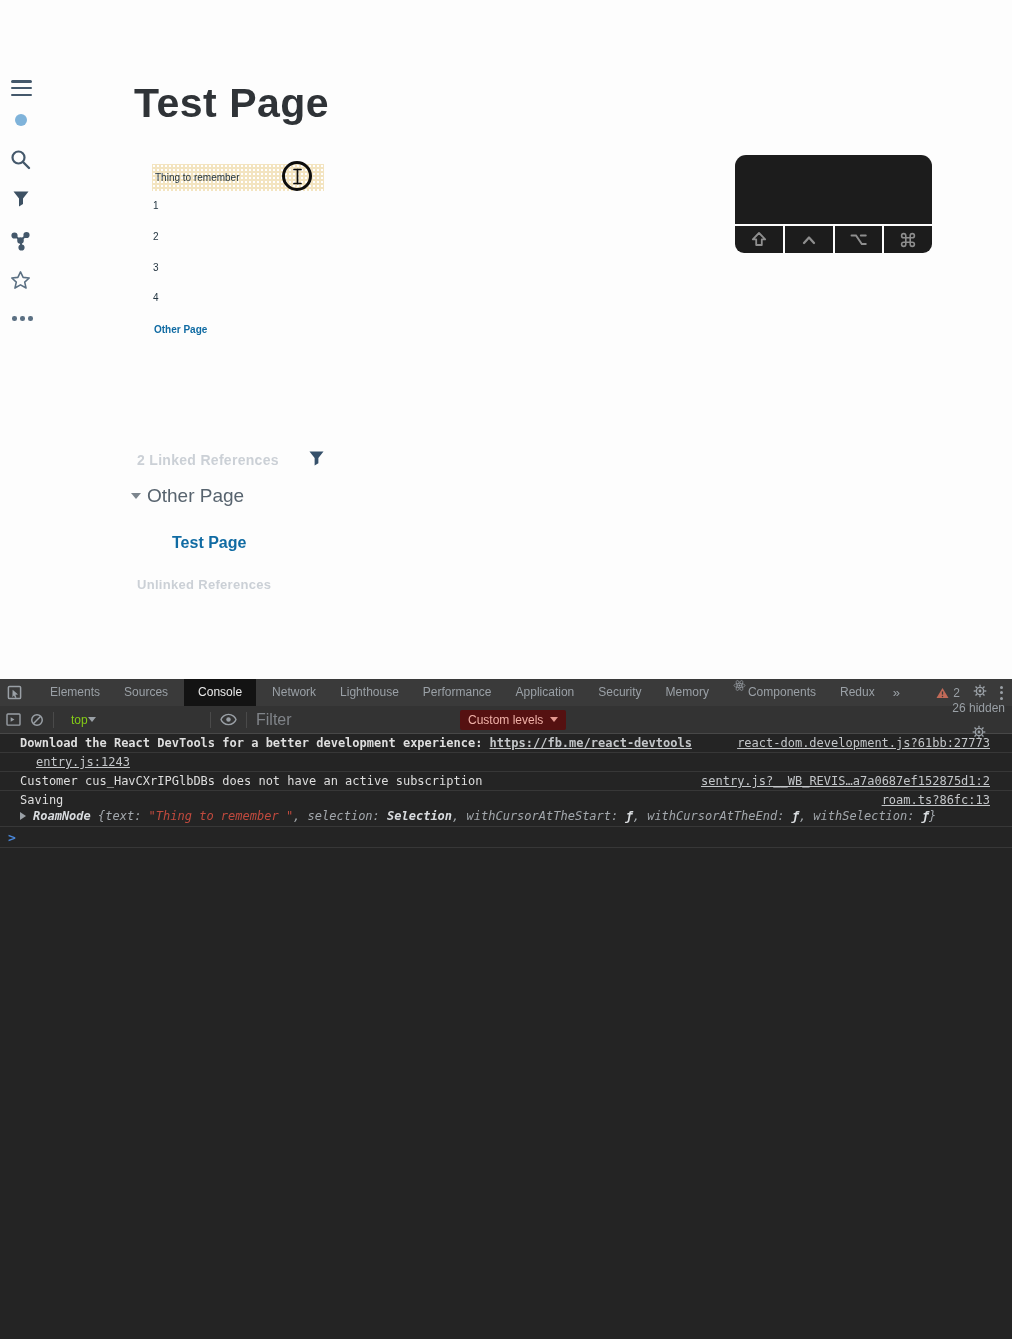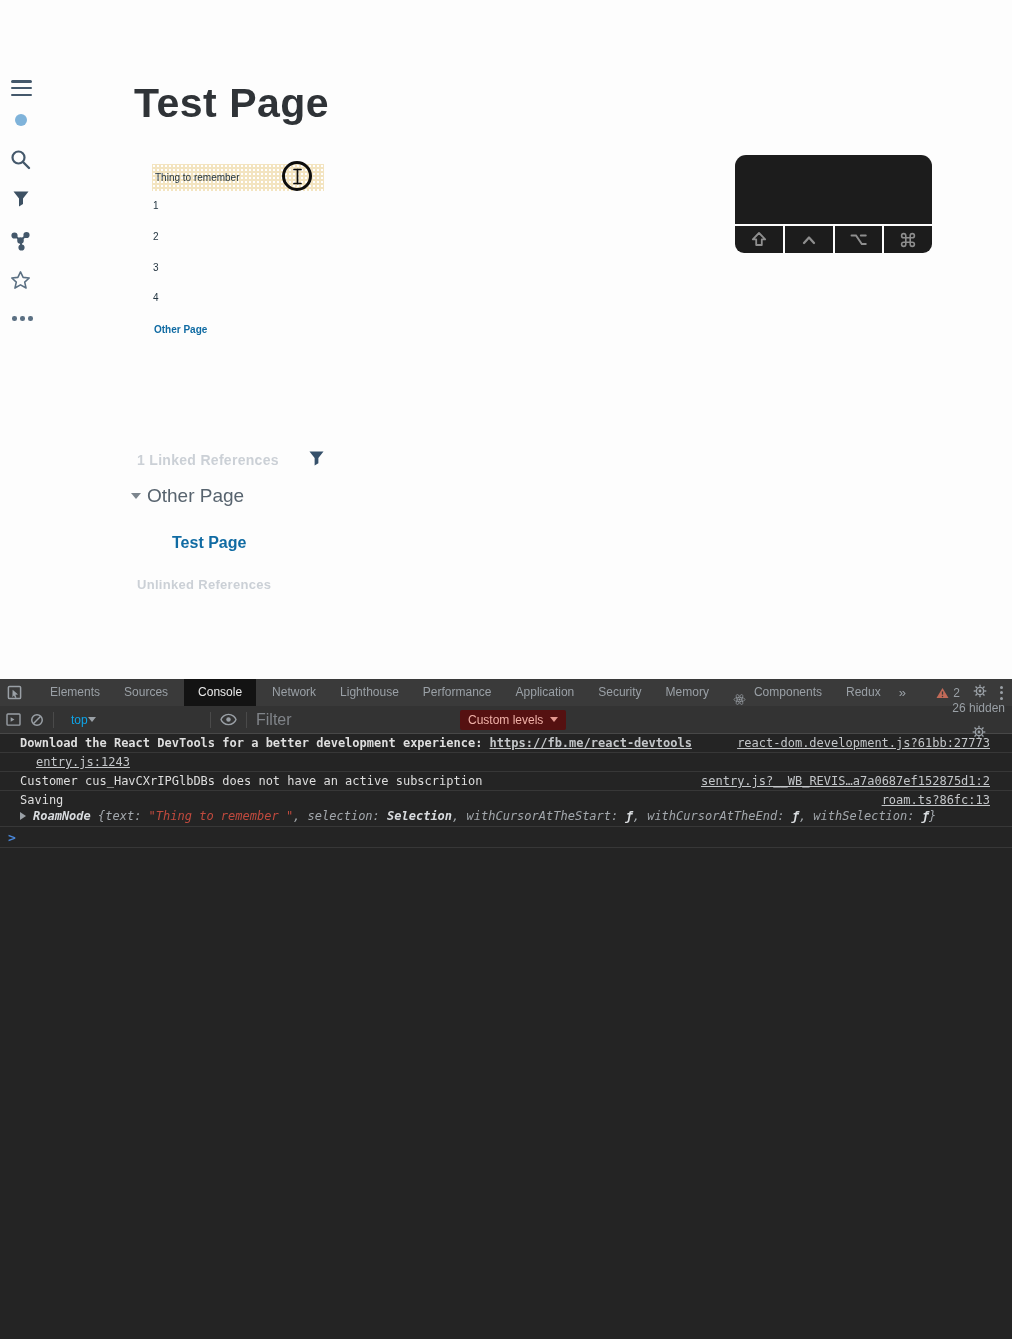--- a/index.html
+++ b/index.html
@@ -51,32 +51,32 @@
   .kc-key:first-child { border-bottom-left-radius:9px; }
   .kc-key:last-child { border-bottom-right-radius:9px; }
 
   
   .devtools { position:absolute; left:0; top:679px; width:1012px; height:660px; background:#242424;
     font-family:"Liberation Sans",sans-serif; }
   .dt-tabbar { height:27px; background:#3a3a3a; display:flex; align-items:center; font-size:12px; color:#9aa0a6; }
   .dt-inspect { margin:0 16px 0 7px; display:flex; }
   .dt-tab { padding:0 5px; margin:0 7px; height:27px; line-height:27px; white-space:nowrap; cursor:pointer; }
   .dt-tab.selected { background:#131313; color:#eaeaea; padding:0 14px; margin:0 4px; }
-  .dt-tab.with-icon { display:flex; align-items:flex-end; gap:8px; }
+  .dt-tab.with-icon { display:flex; align-items:flex-start; gap:2px; }
   .dt-more { margin:0 6px; font-size:13px; cursor:pointer; }
   .dt-right { margin-left:auto; display:flex; align-items:center; gap:13px; margin-right:9px; }
   .warn { display:flex; align-items:center; gap:4px; cursor:pointer; }
   .vdots { display:flex; flex-direction:column; gap:2.5px; cursor:pointer; }
   .vdots i { width:3px; height:3px; border-radius:50%; background:#9aa0a6; }
 
   .dt-toolbar { height:28px; background:#333333; display:flex; align-items:center; gap:9px;
     border-bottom:1px solid #484848; padding-left:6px; font-size:12px; color:#9aa0a6; }
   .vdiv { width:1px; height:16px; background:#4a4a4a; }
   .ctx { width:138px; display:flex; align-items:center; padding:0 6px 0 8px;
-    color:#0ea5e9; cursor:pointer; }
+    color:#84cc16; cursor:pointer; }
   .caret-down { width:0; height:0; border-left:4px solid transparent; border-right:4px solid transparent;
     border-top:5px solid #9aa0a6; }
   .dt-filter { width:195px; background:transparent; border:none; outline:none; color:#d0d0d0;
     font-size:16px; font-family:Liberation Sans, sans-serif; }
   .dt-filter::placeholder { color:#808489; }
   .chip { background:#551111; color:#f0b1a8; height:20px; display:flex; align-items:center; gap:7px;
     padding:0 8px; border-radius:2px; cursor:pointer; }
   .chip .caret-down { border-top-color:#e3988f; }
   .dt-tb-right { margin-left:auto; display:flex; align-items:center; gap:10px; margin-right:7px;flex-direction:column; }
   .hidden-count { color:#9aa0a6; }
@@ -153,21 +153,21 @@
         </g>
       </svg>
   </div>
 
   <div class="block b1">1</div>
   <div class="block b2">2</div>
   <div class="block b3">3</div>
   <div class="block b4">4</div>
   <div class="block other-link">Other Page</div>
 
-  <div class="refs-heading linked-h">1 Linked References</div>
+  <div class="refs-heading linked-h">2 Linked References</div>
   <svg class="refs-funnel" width="15" height="16" viewBox="0 0 16 17">
       <path d="M0.5 0.5 H15.5 L10 7.5 V13 L6 15.5 V7.5 Z" fill="#35506a"></path>
     </svg>
   <div class="group-caret"></div>
   <div class="group-title">Other Page</div>
   <div class="ref-link">Test Page</div>
   <div class="refs-heading unlinked-h">Unlinked References</div>
 
   <div class="keycast">
     <div class="kc-body"></div>

